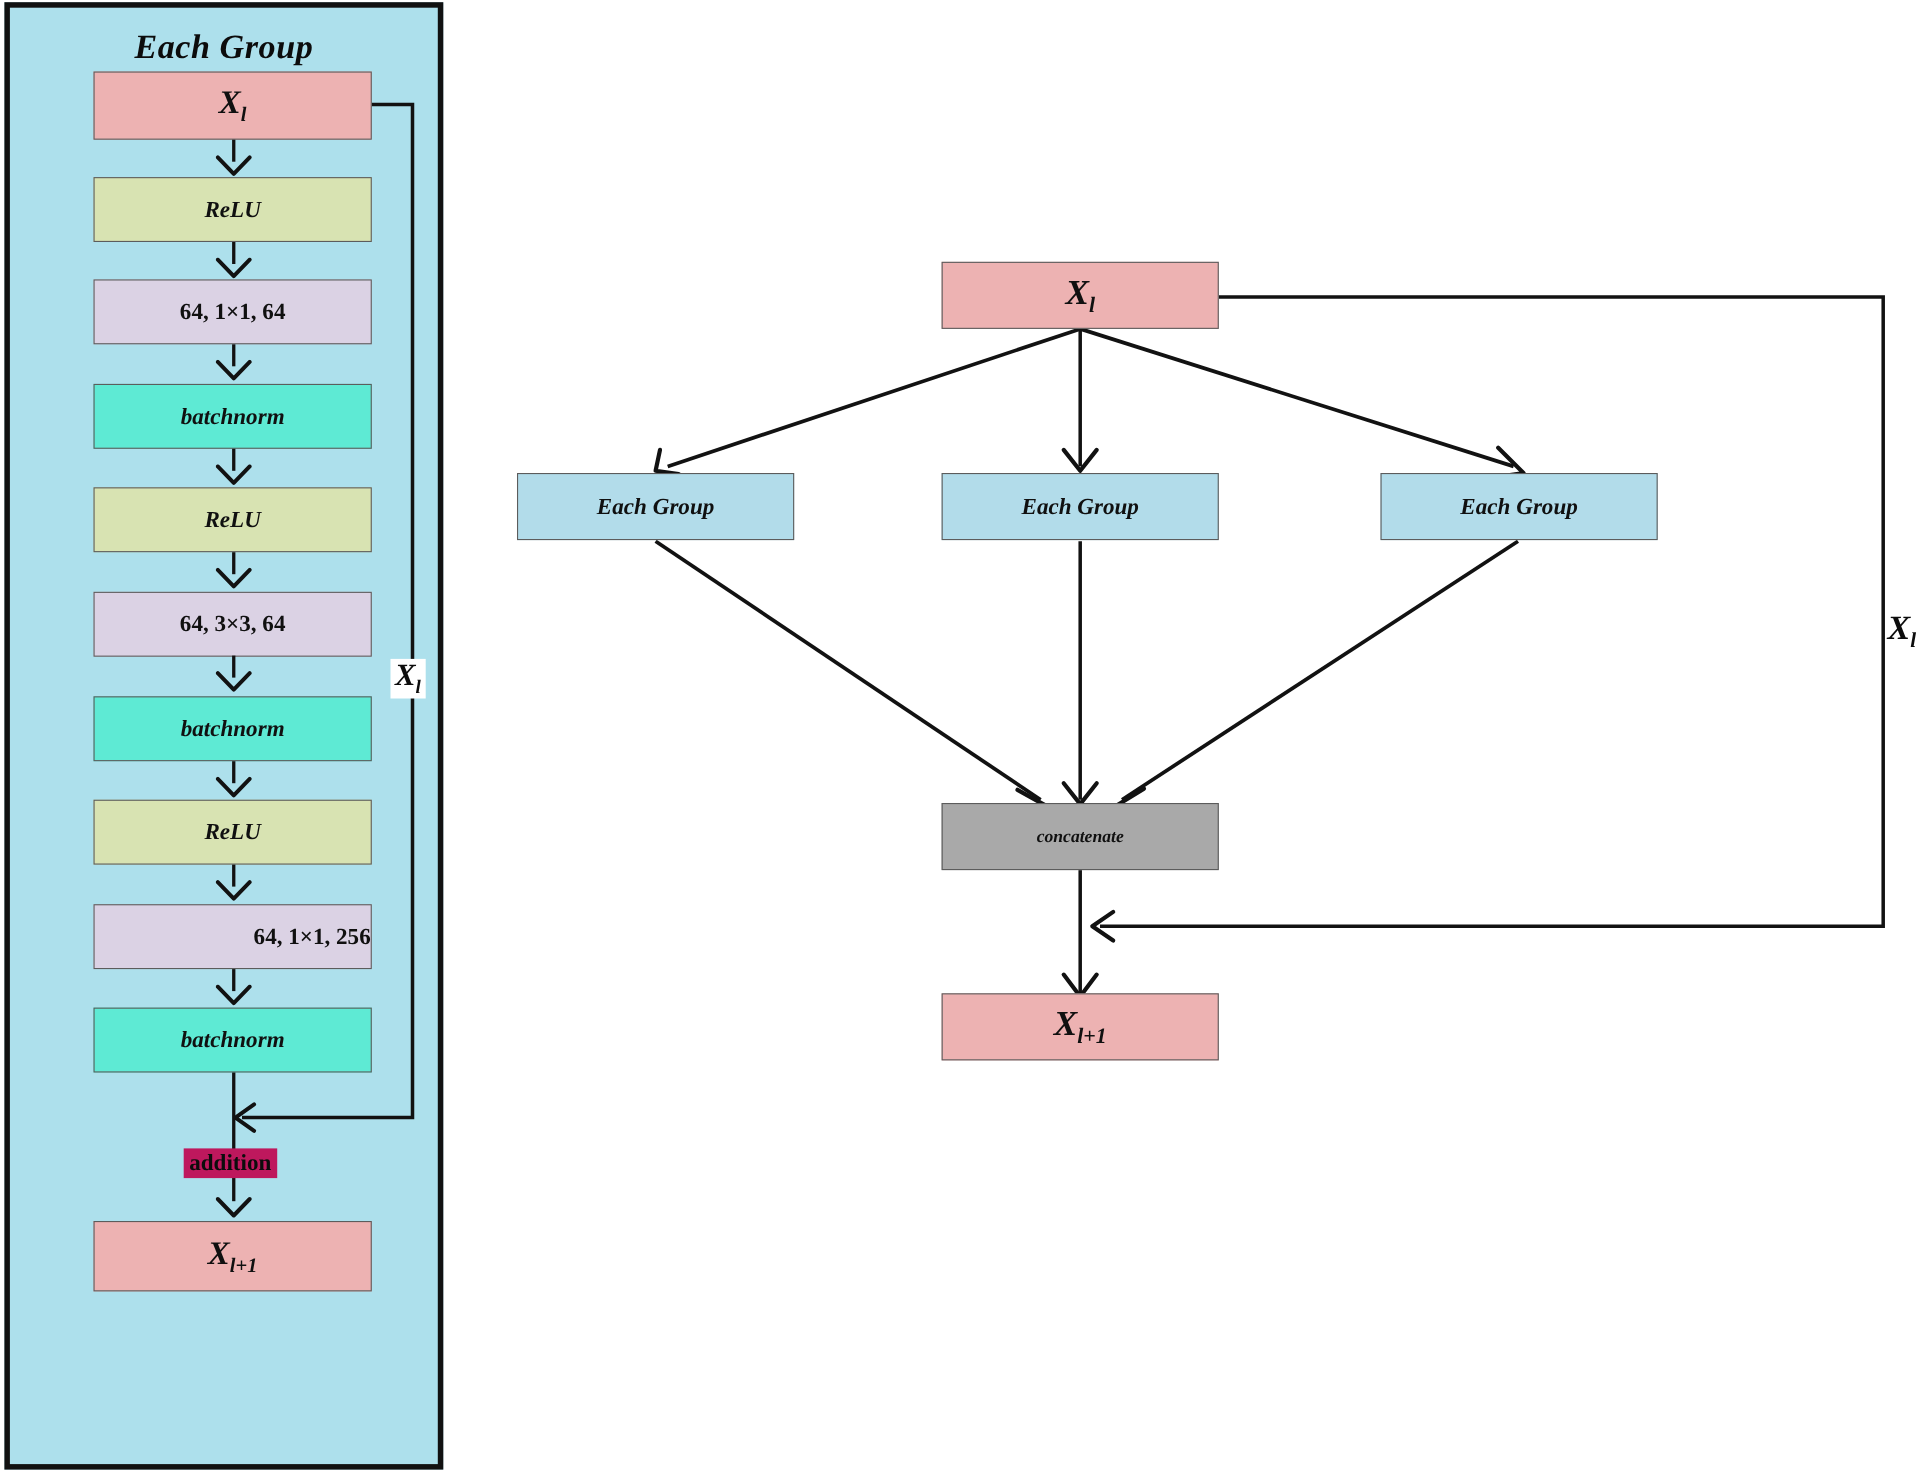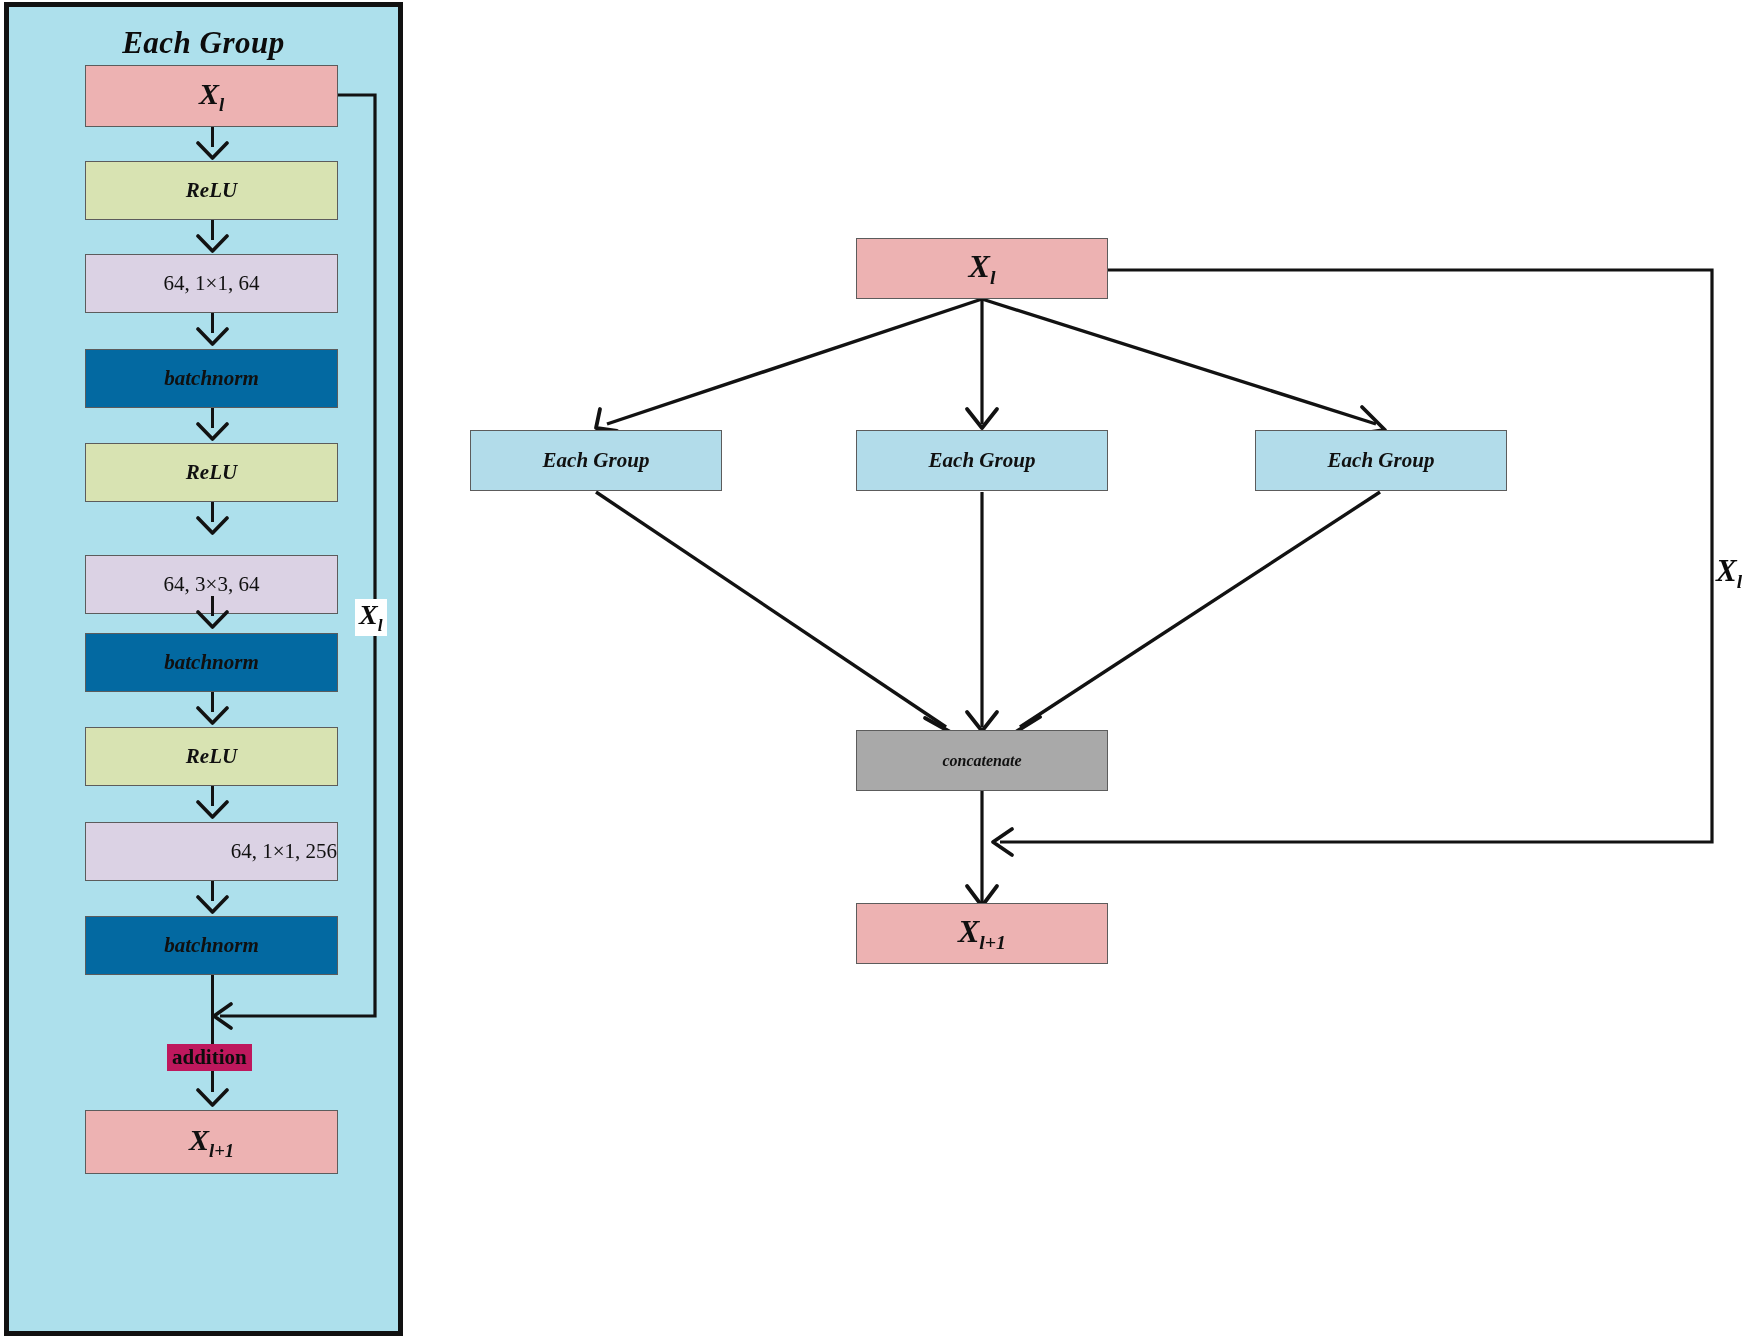--- a/index.html
+++ b/index.html
@@ -49,36 +49,36 @@
     border: 1.4px solid #5c5c5c;
     display: flex;
     align-items: center;
     justify-content: center;
     text-align: center;
     color: #101010;
   }
   .lbox.pink   { background: #edb2b2; }
   .lbox.green  { background: #d8e3b2; }
   .lbox.purple { background: #dbd2e4; }
-  .lbox.yellow { background: #0369a1; }
+  .lbox.yellow { background: #5eead4; }
 
   .lbl-x {
     font-size: 30px;
     font-weight: bold;
     font-style: italic;
   }
   .lbl-x sub { font-size: 0.62em; font-style: italic; font-weight: bold; }
   .lbl-italic {
     font-size: 21px;
     font-weight: bold;
     font-style: italic;
   }
   .lbl-plain {
     font-size: 21px;
-    font-weight: normal;
+    font-weight: bold;
     font-style: normal;
   }
 
   
   .varrow {
     position: absolute;
     left: 202px;
     width: 3px;
     background: #121212;
   }
@@ -224,21 +224,21 @@
     </div>
 
     <div class="lbox yellow" style="top:342px;height:59px;">
       <span class="lbl-italic">batchnorm</span>
     </div>
 
     <div class="lbox green" style="top:436px;height:59px;">
       <span class="lbl-italic">ReLU</span>
     </div>
 
-    <div class="lbox purple" style="top:548px;height:59px;align-items:center;">
+    <div class="lbox purple" style="top:531px;height:59px;align-items:center;">
       <span class="lbl-plain">64, 3×3, 64</span>
     </div>
 
     <div class="lbox yellow" style="top:626px;height:59px;">
       <span class="lbl-italic">batchnorm</span>
     </div>
 
     <div class="lbox green" style="top:720px;height:59px;">
       <span class="lbl-italic">ReLU</span>
     </div>

